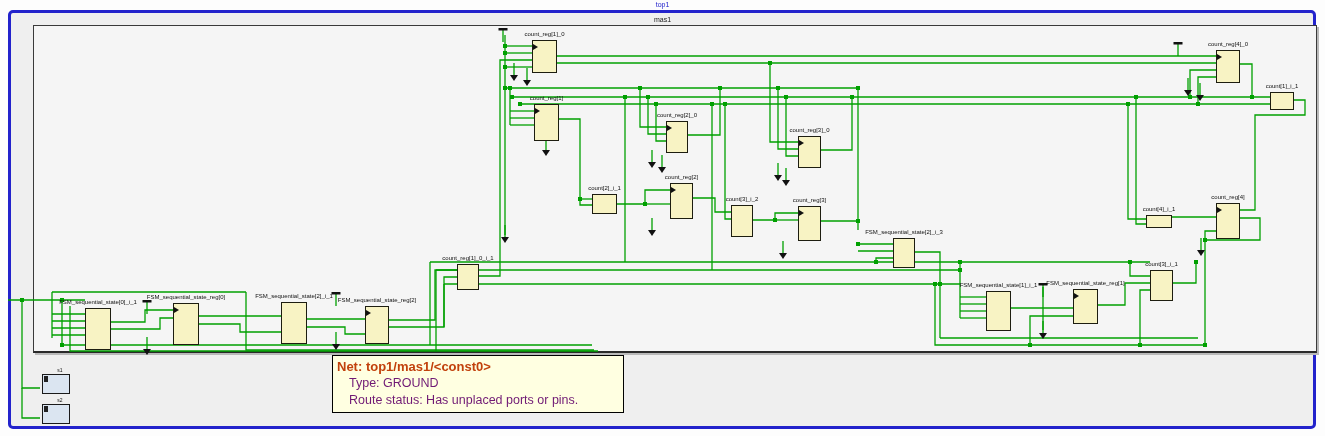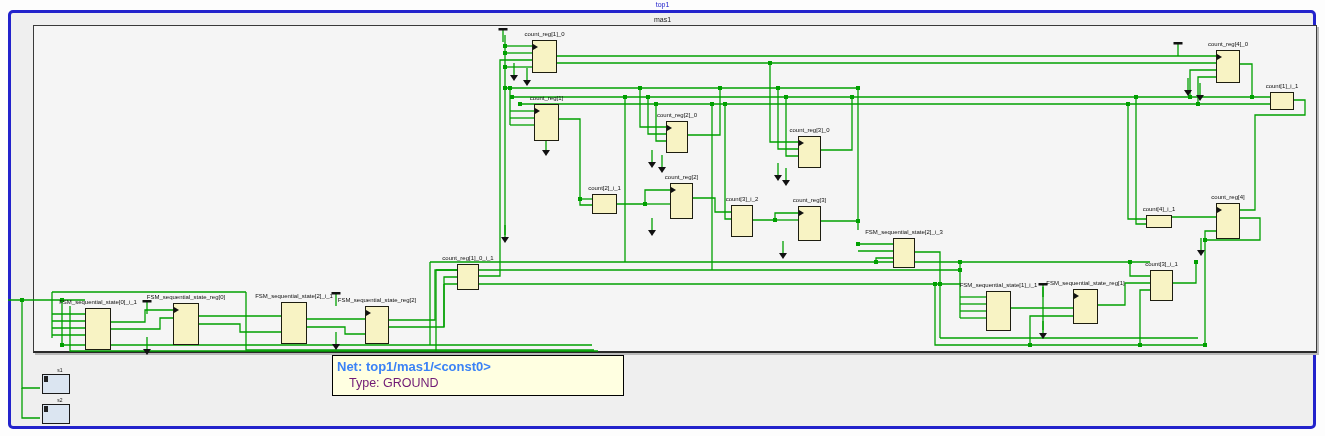--- a/index.html
+++ b/index.html
@@ -19,21 +19,21 @@
   .cell{position:absolute;background:#f8f3c4;border:1px solid #1d1d10;box-sizing:border-box;}
   .cell-label{position:absolute;font-size:6px;color:#111;white-space:nowrap;transform:translateX(-50%);}
   .clkmark{position:absolute;left:0;top:3px;width:0;height:0;
     border-top:3px solid transparent;border-bottom:3px solid transparent;border-left:5px solid #111;}
   .port{position:absolute;background:#dbe5f1;border:1.5px solid #1a1a1a;box-sizing:border-box;}
   .port-notch{position:absolute;left:1px;top:1px;width:4px;height:6px;background:#222;}
   .port-label{position:absolute;font-size:5px;color:#111;white-space:nowrap;transform:translateX(-50%);}
   
   #tooltip{position:absolute;left:332px;top:355px;width:292px;background:#ffffe1;
     border:1px solid #000;box-sizing:border-box;padding:2px 6px 3px 4px;z-index:40;}
-  #tooltip .tt-title{font-size:13px;font-weight:bold;color:#3b82f6;line-height:17px;}
+  #tooltip .tt-title{font-size:13px;font-weight:bold;color:#c2410c;line-height:17px;}
   #tooltip .tt-line{font-size:12.5px;color:#701a75;line-height:17px;padding-left:12px;}
 </style>
 </head>
 <body>
 
 <div id="stage">
   <div id="top1-label">top1</div>
   <div id="top1-box"></div>
   <div id="mas1-label">mas1</div>
   <div id="mas1-box"></div>
@@ -292,14 +292,15 @@
       <div class="port-label" style="left: 60px; top: 367px;">s1</div>
       <div class="port" style="left: 42px; top: 404px; width: 28px; height: 20px;">
         <span class="port-notch"></span>
       </div>
       <div class="port-label" style="left: 60px; top: 397px;">s2</div>
     </div>
 
   <div id="tooltip">
     <div class="tt-title">Net: top1/mas1/&lt;const0&gt;</div>
     <div class="tt-line">Type: GROUND</div>
+    <div class="tt-line">Route status: Has unplaced ports or pins.</div>
   </div>
 </div>
 
 </body></html>

